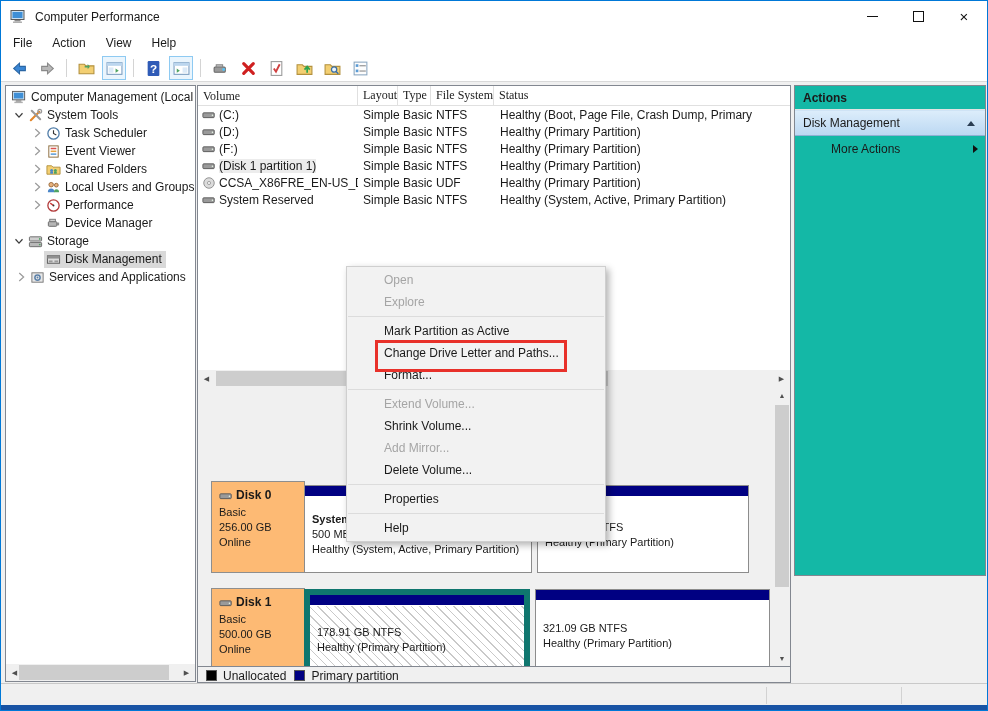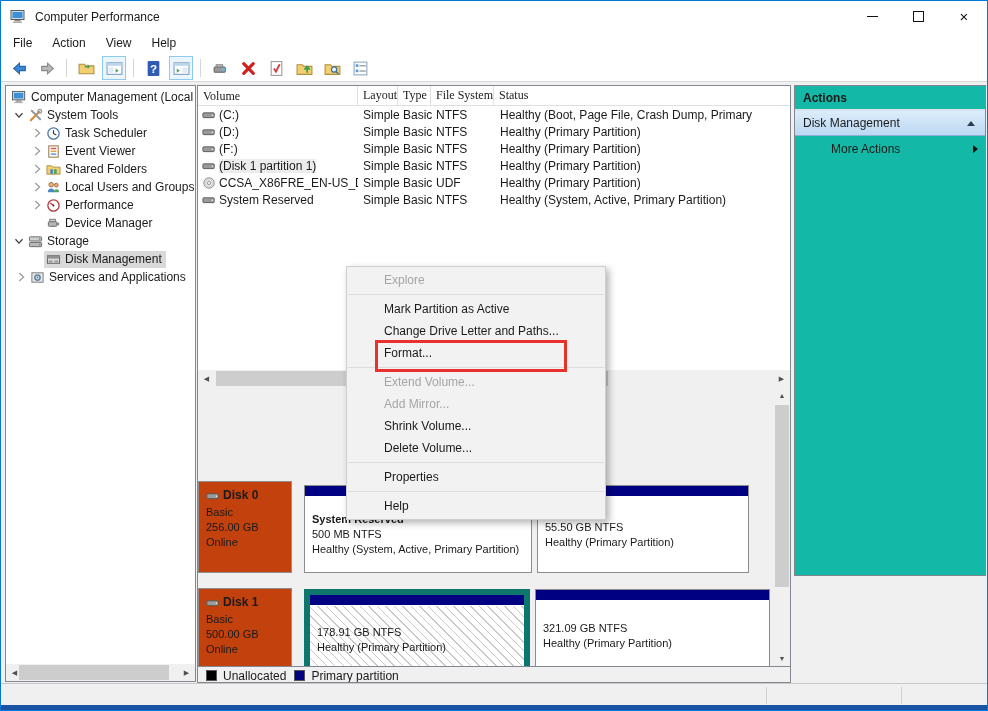--- a/index.html
+++ b/index.html
@@ -53,21 +53,21 @@
   .hs-center{top:284px;}
   .sbtn{position:absolute;top:0;width:17px;height:17px;background:#f0f0f0;color:#505050;font-size:7px;
     display:flex;align-items:center;justify-content:center;}
   .sthumb{position:absolute;top:1px;height:15px;background:#cdcdcd;}
   .vscroll{position:absolute;left:576px;top:301px;width:16px;height:279px;background:#f0f0f0;}
   .vsbtn{position:absolute;left:0;width:16px;height:16px;color:#505050;font-size:7px;display:flex;align-items:center;justify-content:center;}
   .vsthumb{position:absolute;left:1px;width:14px;background:#cdcdcd;}
   
   .diskarea{position:absolute;left:0;top:301px;width:576px;height:279px;background:#f0f0f0;overflow:hidden;}
   .drow{position:absolute;left:0;width:576px;overflow:hidden;}
-  .dlabel{position:absolute;left:0;width:94px;background:#c2410c;border:1px solid #8e8e8e;box-sizing:border-box;
+  .dlabel{position:absolute;left:13px;width:94px;background:#fdba74;border:1px solid #8e8e8e;box-sizing:border-box;
     padding:6px 0 0 7px;font-size:11px;line-height:15px;}
   .dname{font-weight:bold;font-size:12px;display:flex;align-items:center;margin-bottom:2px;}
   .dname .ic12{margin:0 3px 0 0;}
   .part{position:absolute;border:1px solid #8c8c8c;background:#fff;box-sizing:border-box;}
   .part.sel{border:6px solid #0f766e;}
   .pbar{height:10px;background:#000082;border-bottom:1px solid #fff;}
   .pc{font-size:11px;line-height:15px;padding:0 0 0 7px;display:flex;flex-direction:column;justify-content:center;overflow:hidden;white-space:nowrap;}
   .pc .pname{font-weight:bold;}
   .hatch{background-image:repeating-linear-gradient(45deg,#ffffff 0 5px,#c9c9c9 5px 6px);}
   
@@ -602,29 +602,30 @@
       <span>Disk Management</span>
       <span class="ap-up"></span>
     </div>
     <div class="ap-item">
       <span>More Actions</span>
       <span class="ap-right"></span>
     </div>
   </div>
 
   <div class="cmenu">
+    <div class="mi dis">Open</div>
     <div class="mi dis">Explore</div>
     <div class="msep"></div>
     <div class="mi">Mark Partition as Active</div>
     <div class="mi">Change Drive Letter and Paths...</div>
     <div class="mi">Format...</div>
     <div class="msep"></div>
     <div class="mi dis">Extend Volume...</div>
+    <div class="mi">Shrink Volume...</div>
     <div class="mi dis">Add Mirror...</div>
-    <div class="mi">Shrink Volume...</div>
     <div class="mi">Delete Volume...</div>
     <div class="msep"></div>
     <div class="mi">Properties</div>
     <div class="msep"></div>
     <div class="mi">Help</div>
   </div>
   <div class="redbox"></div>
 
   <div class="statusbar">
     <div class="ssep" style="left:765px"></div>

